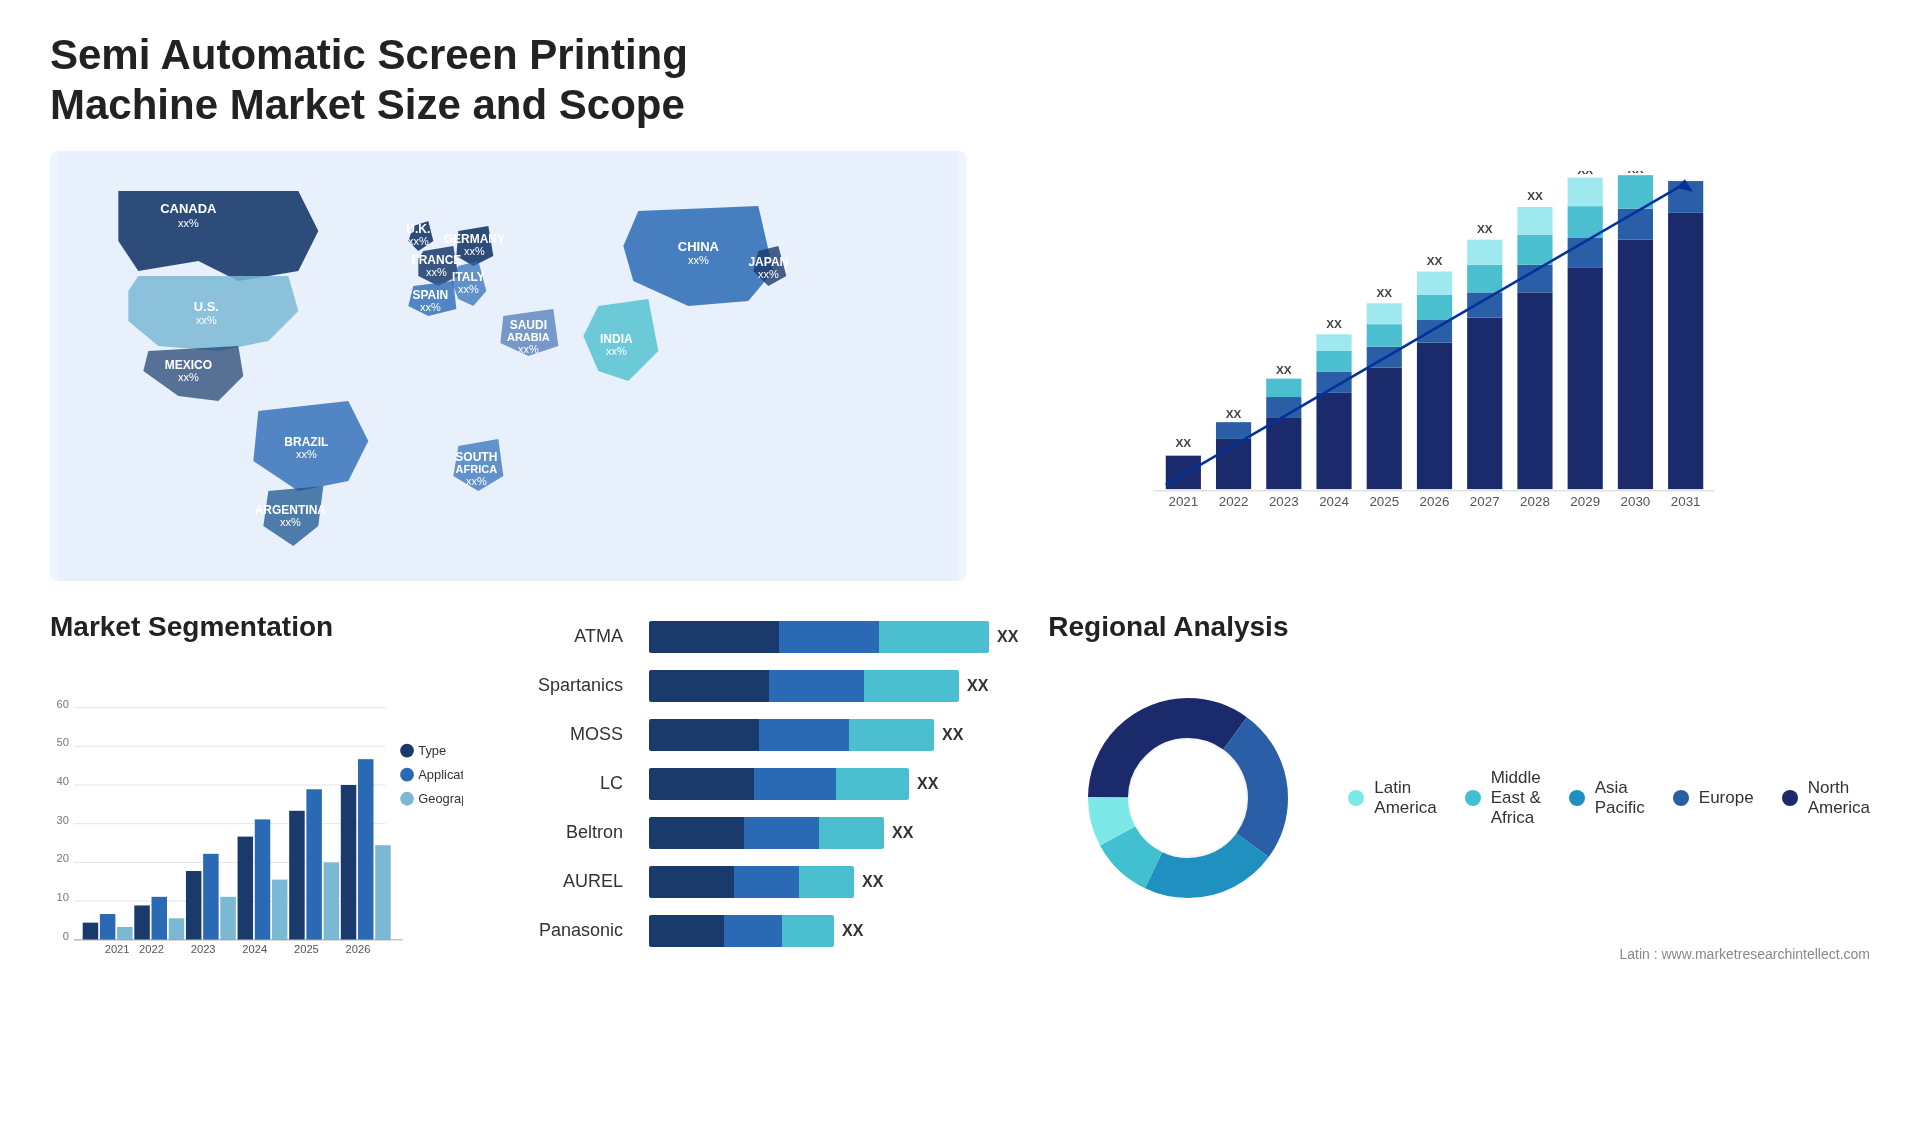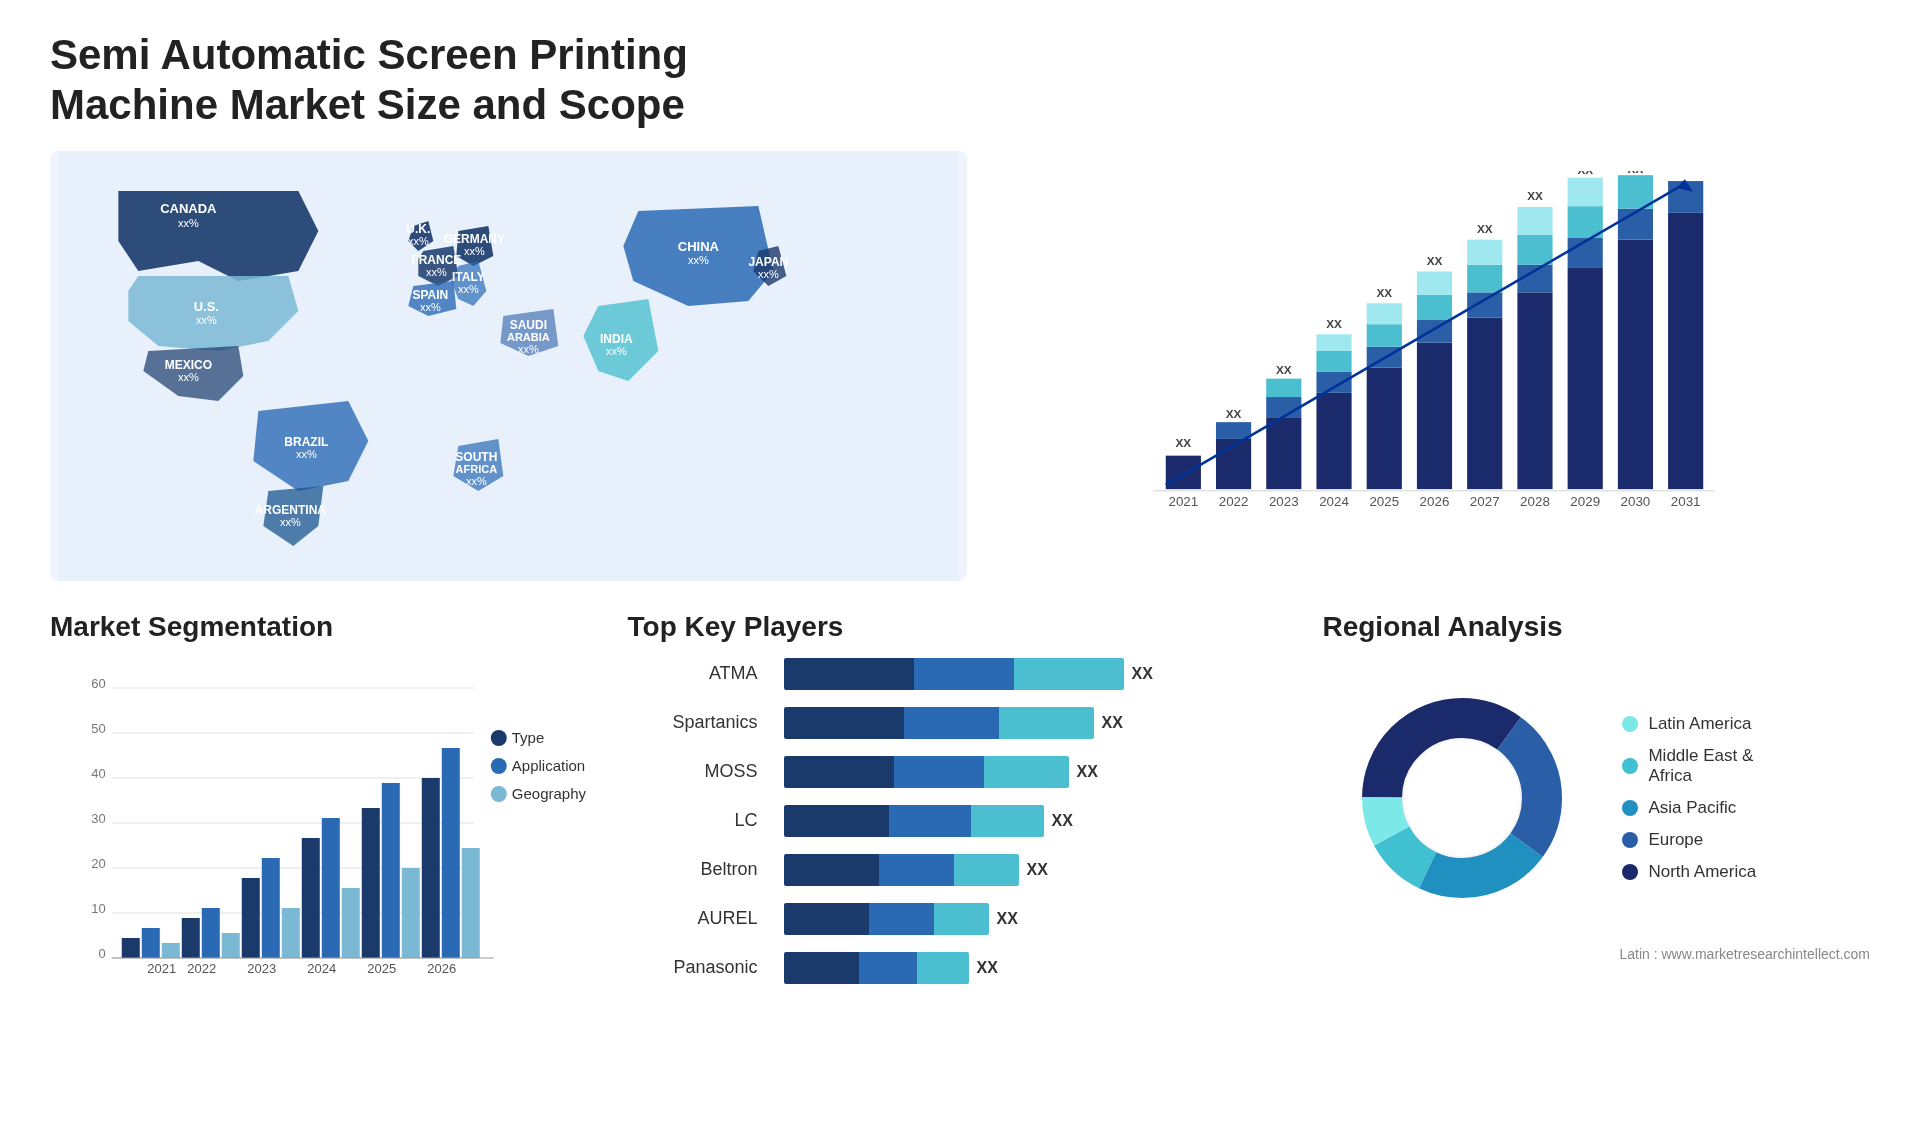--- a/index.html
+++ b/index.html
@@ -157,22 +157,22 @@
       gap: 20px;
       margin-top: 10px;
     }
     .donut-chart {
       width: 280px;
       height: 280px;
       flex-shrink: 0;
     }
     .legend-list {
       display: flex;
-      flex-direction: column;
-      gap: 12px;
+      flex-direction: row;
+      gap: 28px;
     }
     .legend-item {
       display: flex;
       align-items: center;
       gap: 10px;
       font-size: 17px;
       color: #333;
     }
     .legend-dot {
       width: 16px;
@@ -423,21 +423,20 @@
           <text x="428" y="85" font-size="15" fill="#333">Type</text>
           <circle cx="415" cy="108" r="8" fill="#2a6ab5"></circle>
           <text x="428" y="113" font-size="15" fill="#333">Application</text>
           <circle cx="415" cy="136" r="8" fill="#7ab8d4"></circle>
           <text x="428" y="141" font-size="15" fill="#333">Geography</text>
         </svg>
       </div>
     </div>
 
     <div class="players-container">
-      <div class="section-title">Top Key Players</div>
       <div class="players-list">
 
         <div class="player-row">
           <span class="player-name">ATMA</span>
           <div class="player-bar-container">
             <div class="player-bar" style="width:340px;">
               <div class="player-bar-seg1" style="width:130px;"></div>
               <div class="player-bar-seg2" style="width:100px;"></div>
               <div class="player-bar-seg3" style="width:110px;"></div>
             </div>

